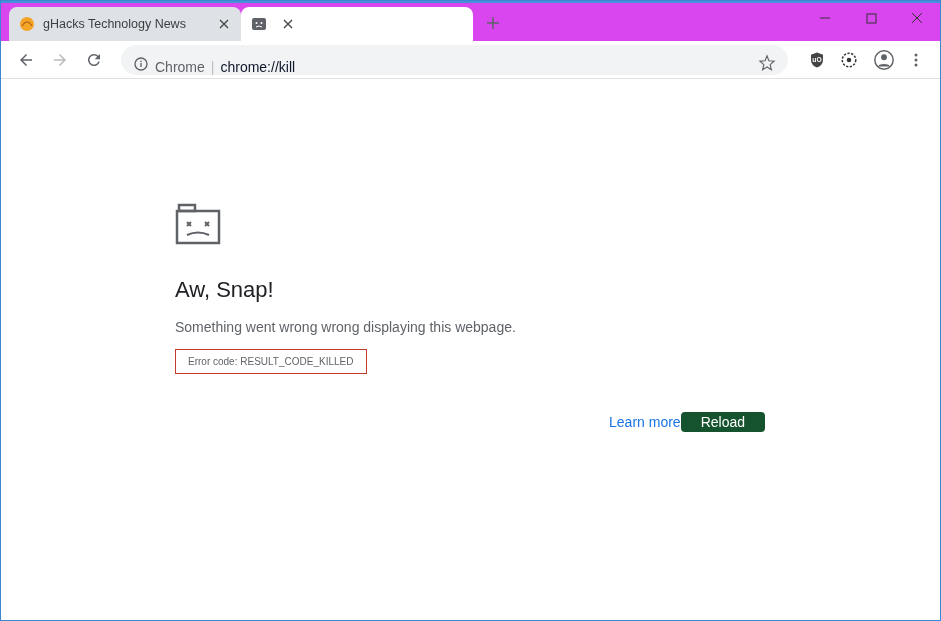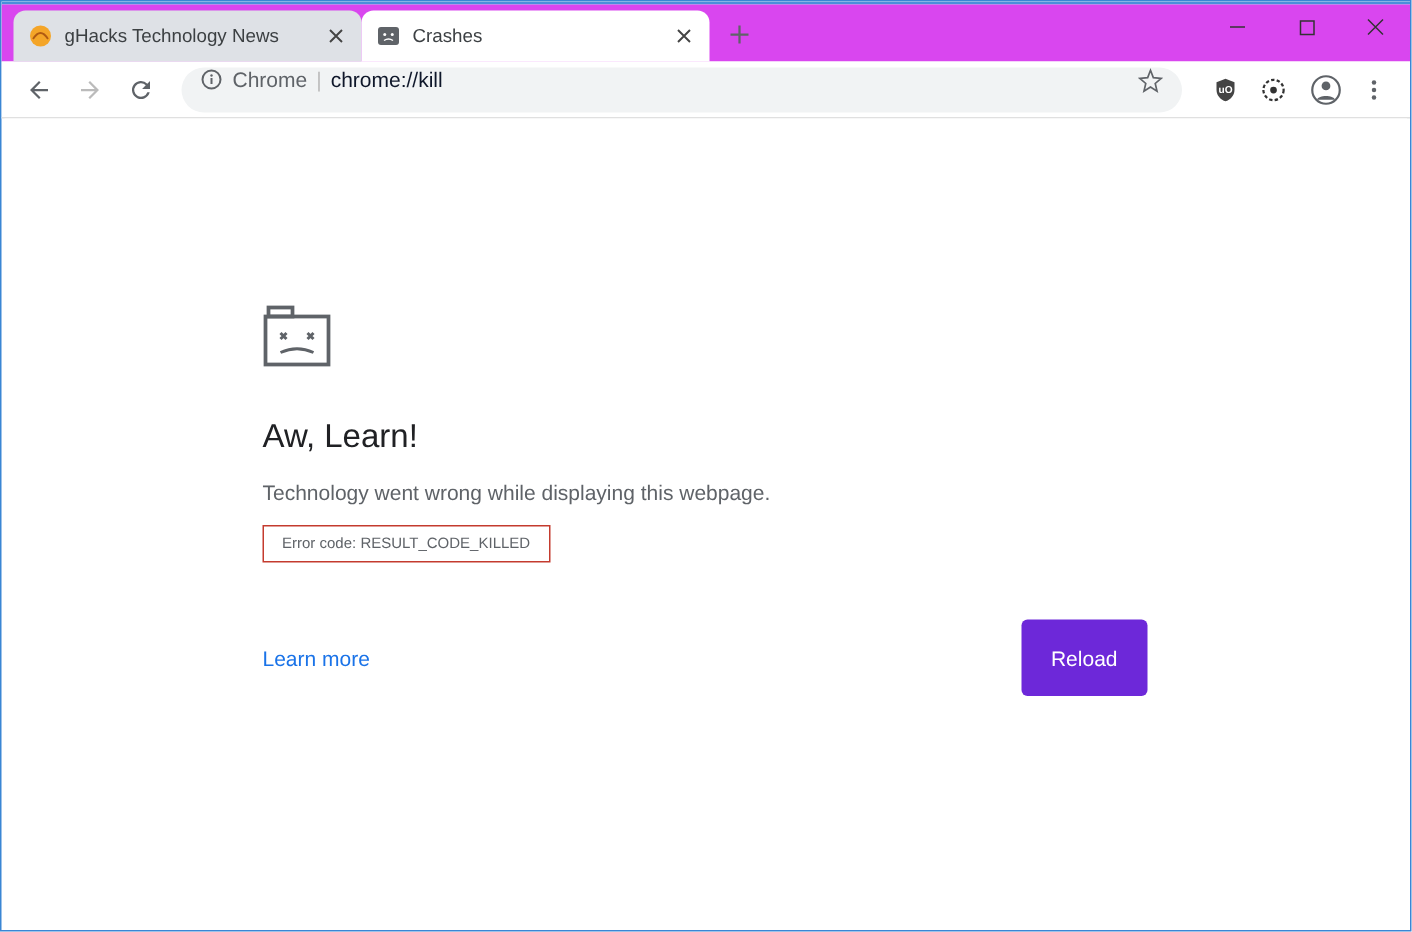--- a/index.html
+++ b/index.html
@@ -74,21 +74,21 @@
       display:flex; align-items:center; justify-content:center;
       color:#5f6368; border-radius:50%; cursor:pointer;
     }
     .nav-btn.disabled { color:#bbb; }
     .omnibox {
       flex: 1;
       height: 30px;
       background: #f1f3f4;
       border-radius: 15px;
       display: flex;
-      align-items: flex-start;
+      align-items: flex-end;
       padding: 0 12px;
       margin: 0 8px;
       font-size: 14px;
       color: #202124;
       gap: 6px;
     }
     .omnibox .chromelabel { color:#5f6368; }
     .omnibox .sep { color:#bdbdbd; }
     .omnibox .url { color:#0f172a; }
     .omnibox .star { margin-left:auto; color:#5f6368; }
@@ -123,35 +123,35 @@
       border: 1.5px solid #c43b2e;
       padding: 6px 12px;
       width: 192px;
       font-size: 10px;
       color: #5f6368;
       margin-bottom: 38px;
     }
     .actions-row {
       display: flex;
       align-items: center;
-      justify-content: space-between;
+      justify-content: flex-end;
       width: 590px;
     }
     .learn-more {
       color: #1a73e8;
       font-size: 14px;
       cursor: pointer;
     }
     .reload-btn {
-      background: #6d28d9;
+      background: #14532d;
       color: #fff;
       border: none;
       border-radius: 4px;
       font-size: 14px;
-      height: 51px;
+      height: 20px;
       padding: 0 20px;
       cursor: pointer;
     }
   </style>
 </head>
 <body>
 
 <div class="titlebar-blue"></div>
 
 <div class="tab-strip">
@@ -171,21 +171,20 @@
   </div>
   <div class="tab active">
     <span class="favicon">
       <svg width="16" height="16" viewBox="0 0 16 16">
           <rect x="1" y="2" width="14" height="12" rx="2" fill="#5f6368"></rect>
           <circle cx="5.5" cy="7" r="1" fill="#fff"></circle>
           <circle cx="10.5" cy="7" r="1" fill="#fff"></circle>
           <path d="M5 11 Q8 9 11 11" stroke="#fff" stroke-width="1" fill="none"></path>
         </svg>
     </span>
-    <span class="title">Crashes</span>
     <span class="close">
       <svg width="10" height="10" viewBox="0 0 10 10">
           <path d="M1 1 L9 9 M9 1 L1 9" stroke="#444" stroke-width="1.3"></path>
         </svg>
     </span>
   </div>
   <div class="newtab">
     <svg width="14" height="14" viewBox="0 0 14 14">
         <path d="M7 1 V13 M1 7 H13" stroke="#5f6368" stroke-width="1.5"></path>
       </svg>
@@ -278,22 +277,22 @@
       <svg width="50" height="44" viewBox="0 0 50 44">
         <rect x="2" y="8" width="42" height="32" stroke="#5f6368" stroke-width="2.5" fill="none"></rect>
         <rect x="4" y="2" width="16" height="6" stroke="#5f6368" stroke-width="2.5" fill="none"></rect>
         <g stroke="#5f6368" stroke-width="2">
           <path d="M12 19 L16 23 M16 19 L12 23"></path>
           <path d="M30 19 L34 23 M34 19 L30 23"></path>
         </g>
         <path d="M12 32 Q23 27 34 32" stroke="#5f6368" stroke-width="2" fill="none"></path>
       </svg>
     </div>
-    <h1 class="aw-title">Aw, Learn!</h1>
-    <p class="aw-msg">Technology went wrong while displaying this webpage.</p>
+    <h1 class="aw-title">Aw, Snap!</h1>
+    <p class="aw-msg">Something went wrong wrong displaying this webpage.</p>
     <div class="error-code-box">
       <span>Error code:</span>
       <span>RESULT_CODE_KILLED</span>
     </div>
     <div class="actions-row">
       <a class="learn-more">Learn more</a>
       <button class="reload-btn">Reload</button>
     </div>
   </div>
 </div>

